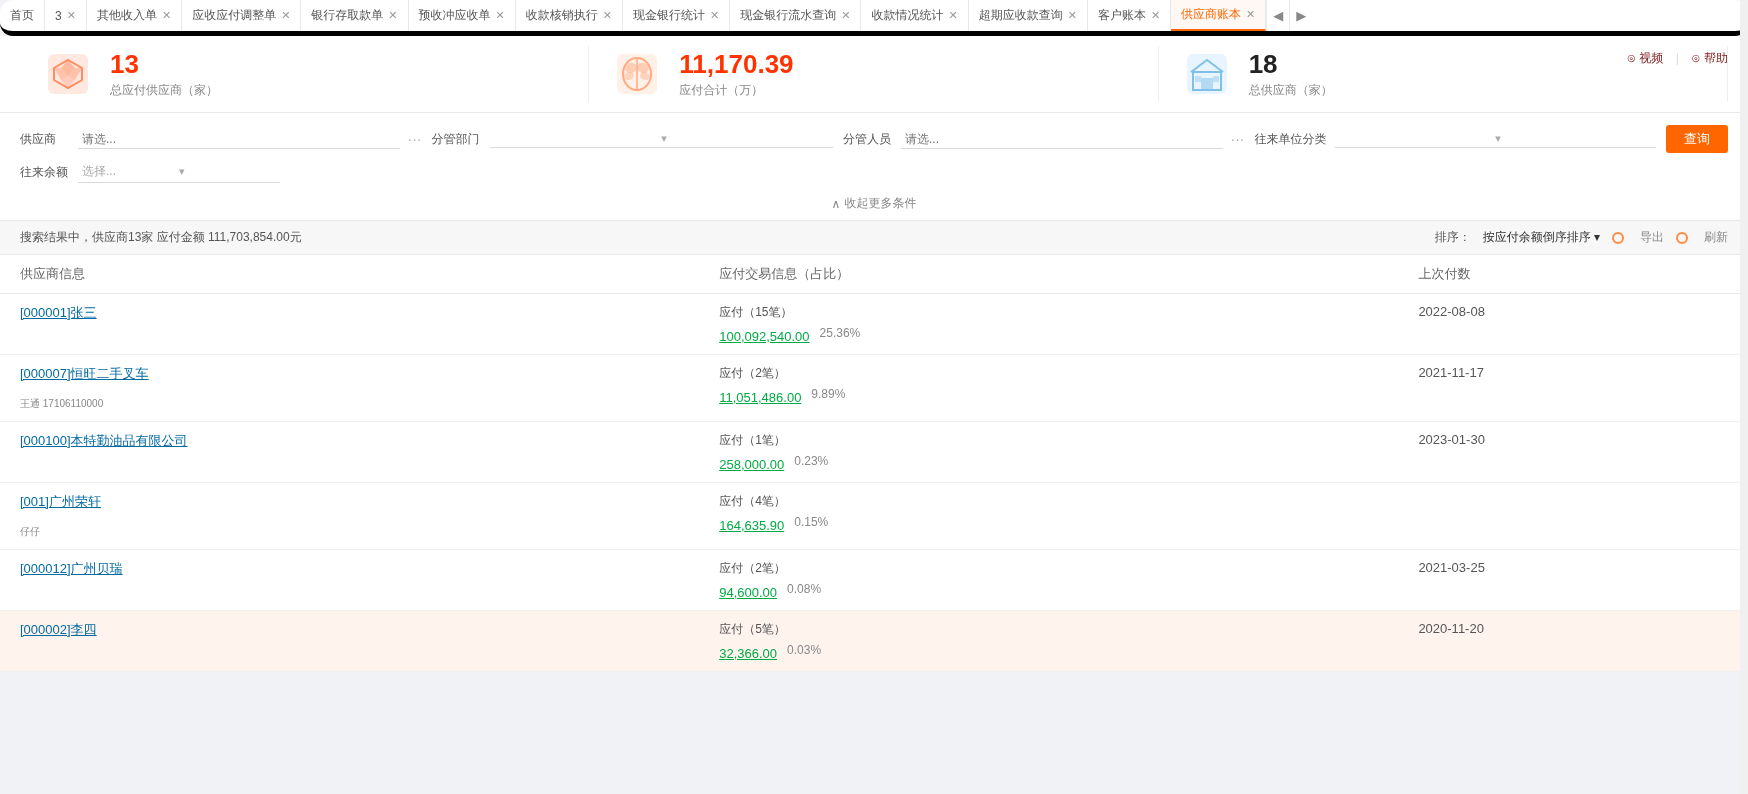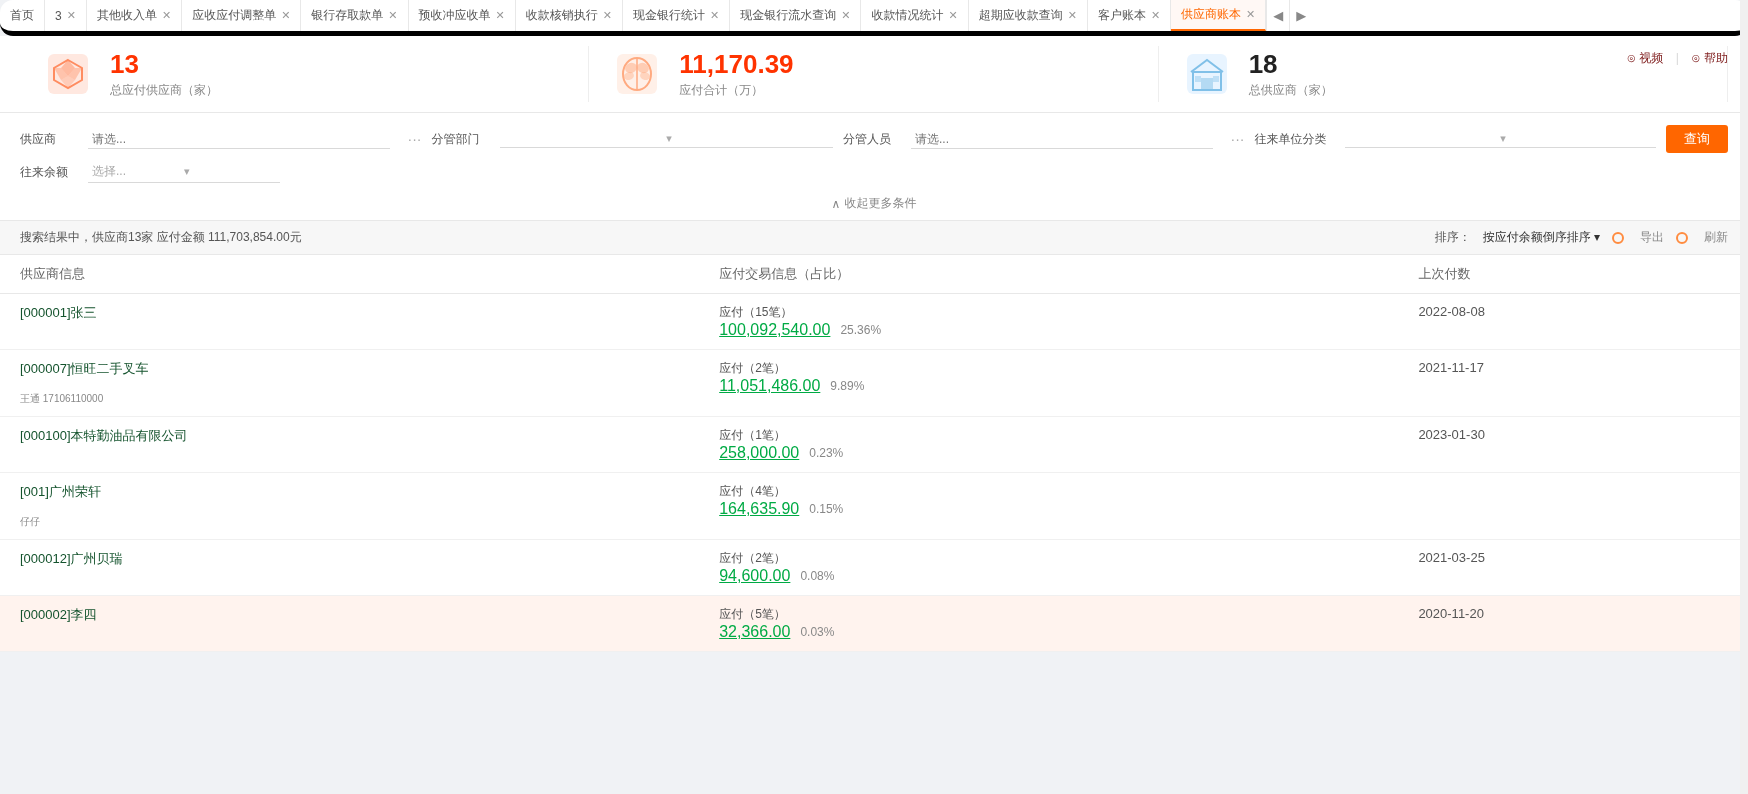--- a/index.html
+++ b/index.html
@@ -91,21 +91,21 @@
     }
     .filter-row {
       display: flex;
       align-items: center;
       margin-bottom: 8px;
       gap: 10px;
     }
     .filter-item {
       display: flex;
       align-items: center;
-      gap: 18px;
+      gap: 8px;
       flex: 1;
     }
     .filter-label {
       font-size: 12px;
       color: #555;
       white-space: nowrap;
       min-width: 50px;
     }
     .filter-input {
       flex: 1;
@@ -210,31 +210,33 @@
     }
     .data-table td {
       padding: 10px 20px;
       border-bottom: 1px solid #f0f0f0;
       vertical-align: top;
       font-size: 13px;
     }
     .data-table tr.highlighted td { background: #fff3ee; }
 
     .supplier-link {
-      color: #14532d;
+      color: #0369a1;
+      text-decoration: underline;
       cursor: pointer;
       font-size: 13px;
     }
     .sub-info { color: #888; font-size: 10px; margin-top: 14px; }
 
     .amount-green {
       color: #00aa44;
-      font-size: 16px;
+      font-size: 13px;
       text-decoration: underline;
       cursor: pointer;
+      margin-top: 8px;
     }
     .tx-label { font-size: 12px; color: #555; }
     .tx-count { font-size: 12px; color: #555; }
     .percent { font-size: 12px; color: #888; margin-left: 10px; }
 
     .scrollbar-placeholder {
       width: 8px;
       background: #f0f0f0;
       position: fixed;
       right: 0;

